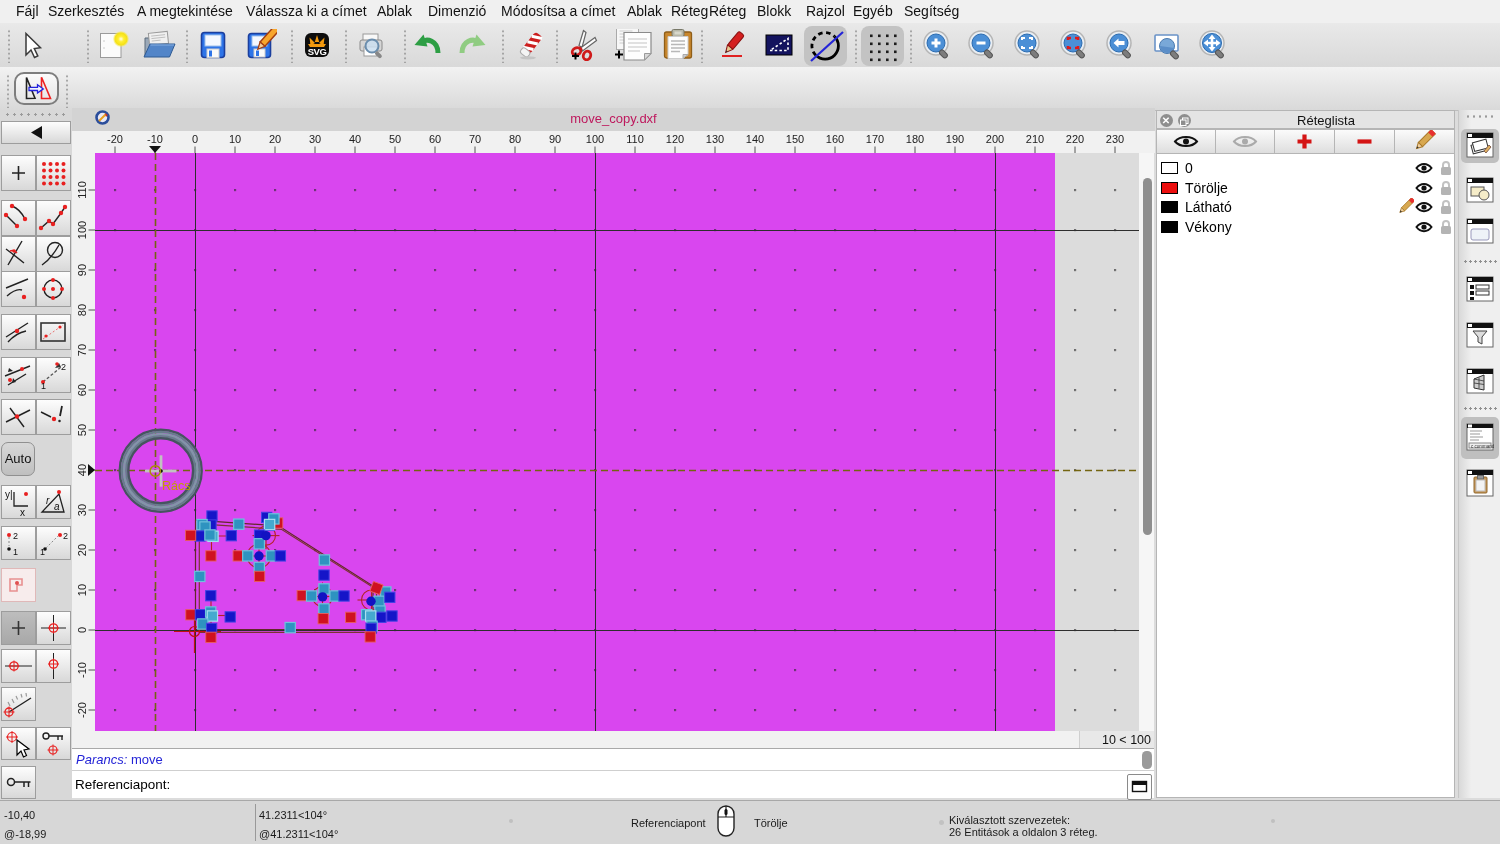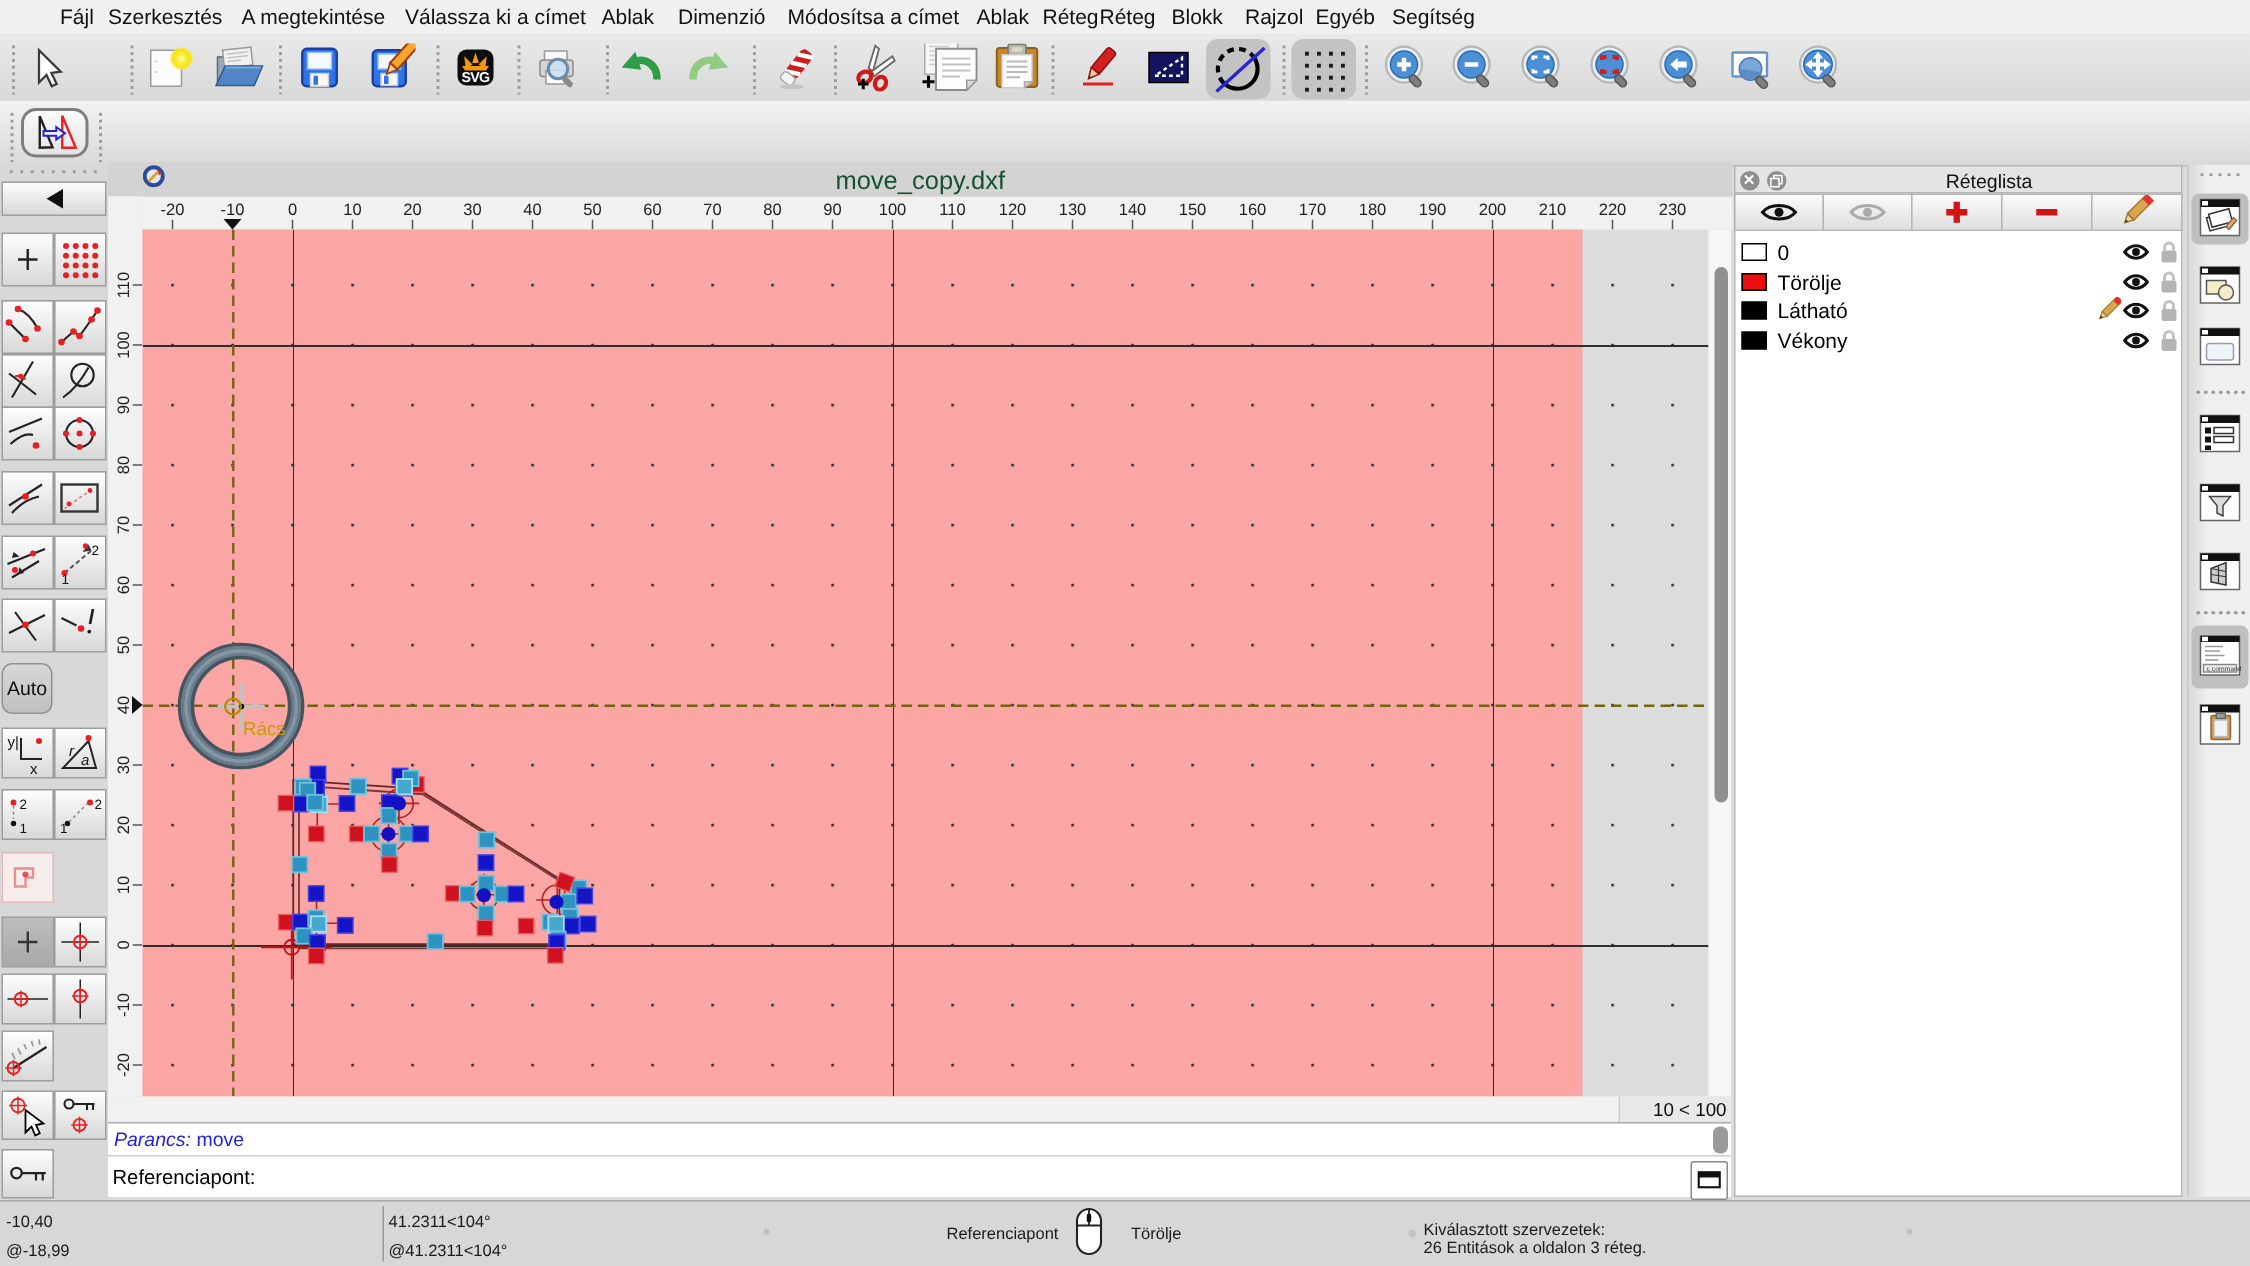--- a/index.html
+++ b/index.html
@@ -2,45 +2,45 @@
 <html><head>
 <meta charset="utf-8">
 <style>
   html,body{margin:0;padding:0;}
   body{width:1500px;height:844px;position:relative;overflow:hidden;
        font-family:"Liberation Sans",sans-serif;background:#dcdcdc;}
   .abs{position:absolute;}
   
   #menubar{left:0;top:0;width:1500px;height:23px;background:#f0f0f0;
            font-size:14px;color:#111;}
-  #menubar span{position:absolute;top:3px;white-space:pre;margin-left:24px;}
+  #menubar span{position:absolute;top:3px;white-space:pre;}
   
   #tb1{left:0;top:23px;width:1500px;height:44px;
        background:linear-gradient(#e9e9e9,#d9d9d9);border-bottom:1px solid #bdbdbd;}
   .tbico{position:absolute;top:6px;width:32px;height:32px;}
   .tbsel{background:#c3c3c3;border-radius:4px;}
   .vdots{position:absolute;top:6px;width:2px;height:34px;
      background-image:radial-gradient(circle,#989898 0.9px,transparent 1.1px);
      background-size:2px 4.5px;background-repeat:repeat-y;}
   
   #tb2{left:0;top:67px;width:1500px;height:43px;
        background:linear-gradient(#f2f2f2,#d9d9d9);border-bottom:1px solid #bdbdbd;}
   
   #sidebar{left:0;top:110px;width:72px;height:690px;background:#d8d8d8;}
   .sbtn{position:absolute;width:35px;height:36px;
         background:linear-gradient(#fdfdfd,#d8d8d8);border:1px solid #9d9d9d;
         box-sizing:border-box;}
   
   #titlebar{left:72px;top:108px;width:1083px;height:23px;background:#d3d3d3;
             border-bottom:1px solid #bfbfbf;}
-  #title{left:72px;top:111px;width:1083px;text-align:center;font-size:17px;color:#14532d;}
+  #title{left:72px;top:111px;width:1083px;text-align:center;font-size:13px;color:#be185d;}
   #hruler{left:95px;top:131px;width:1060px;height:22px;background:#f1f1f1;}
   #vruler{left:72px;top:131px;width:23px;height:600px;background:#f1f1f1;}
   #corner{left:72px;top:131px;width:23px;height:22px;background:#f1f1f1;}
-  #canvas{left:95px;top:153px;width:960px;height:578px;background:#fca5a5;}
+  #canvas{left:95px;top:153px;width:960px;height:578px;background:#d946ef;}
   #vsb{left:1139px;top:153px;width:15px;height:578px;background:#f6f6f6;}
   #vsbthumb{left:1143px;top:178px;width:9px;height:357px;background:#8f8f8f;border-radius:4.5px;}
   #strip{left:72px;top:731px;width:1082px;height:17px;background:#f1f1f1;
          font-size:12.5px;color:#111;}
   #cmd1{left:72px;top:748px;width:1082px;height:22px;background:#fff;
         border-top:1px solid #a9a9a9;box-sizing:border-box;}
   #cmd2{left:72px;top:770px;width:1082px;height:28px;background:#fff;
         border-top:1px solid #cfcfcf;box-sizing:border-box;}
   
   #lpanel{left:1156px;top:110px;width:299px;height:688px;background:#fff;

